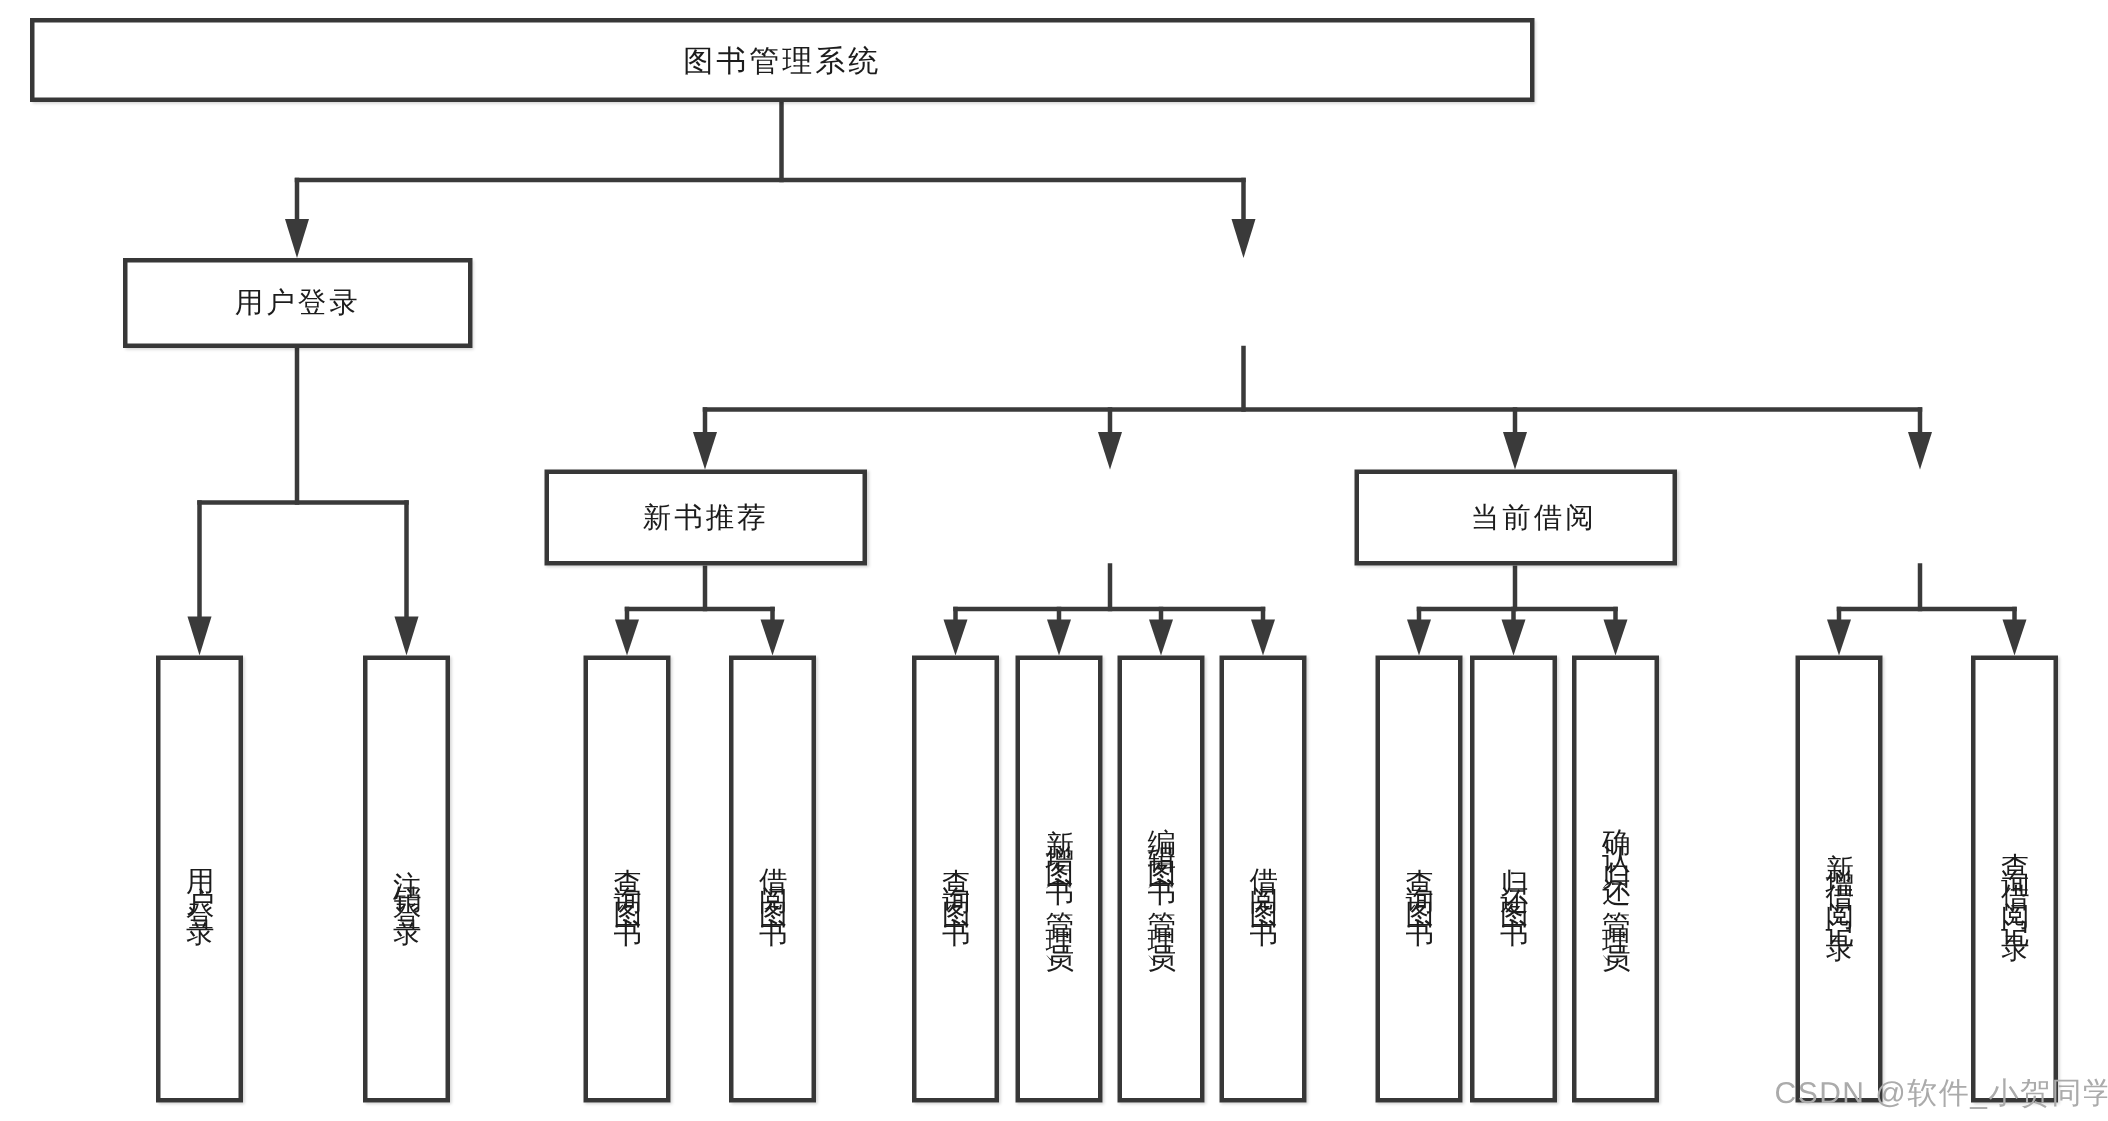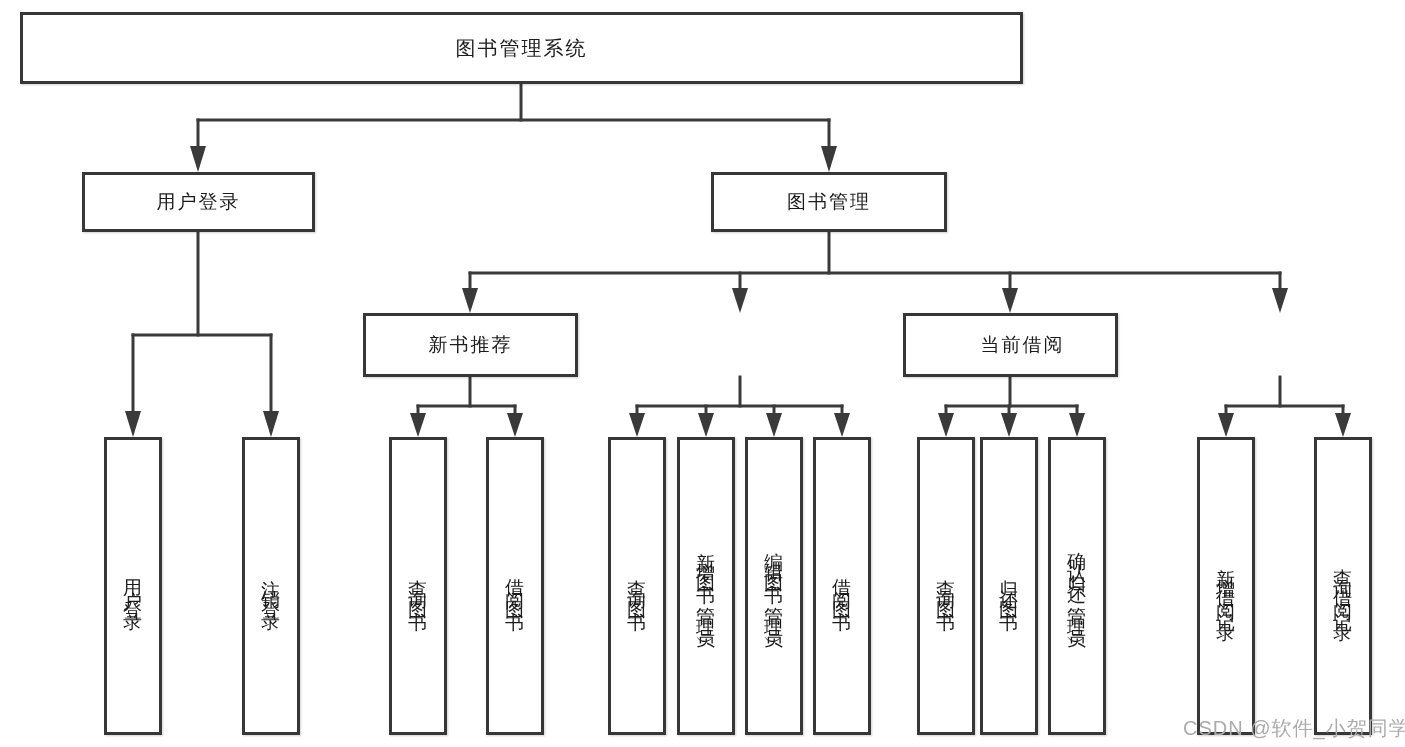--- a/index.html
+++ b/index.html
@@ -24,21 +24,21 @@
     border: 3px solid #373737;
     box-shadow: 1px 1px 2px rgba(0,0,0,0.18);
     display: flex;
     align-items: center;
     justify-content: center;
     font-size: 19px;
     letter-spacing: 2px;
     white-space: nowrap;
   }
   .node.root {
-    left: 20px; top: 12px; width: 1003px; height: 72px;
+    left: 20px; top: 12px; width: 1003px; height: 56px;
     font-size: 20px;
   }
   .node.lvl2 { top: 172px; height: 60px; }
   .node.lvl3 { top: 313px; height: 64px; width: 215px; font-family: Liberation Mono, monospace; }
   .node.leaf {
     top: 437px; height: 298px; width: 58px;
     writing-mode: vertical-rl;
     text-orientation: mixed;
     letter-spacing: 11px;
     font-size: 19px;
@@ -128,21 +128,20 @@
       <polygon points="1077,437 1069,413 1085,413"></polygon>
 
       <polygon points="1226,437 1218,413 1234,413"></polygon>
       <polygon points="1343,437 1335,413 1351,413"></polygon>
     </g>
   </svg>
 
   <div class="node root">图书管理系统</div>
 
   <div class="node lvl2" style="left:82px; width:233px;">用户登录</div>
-  <div class="node lvl2" style="left:711px; width:236px;">图书管理</div>
 
   <div class="node lvl3" style="left:363px;">新书推荐</div>
   <div class="node lvl3" style="left:903px;padding-left:24px;">当前借阅</div>
 
   <div class="node leaf" style="left:104px;">用户登录</div>
   <div class="node leaf" style="left:242px;">注销登录</div>
 
   <div class="node leaf" style="left:389px;">查询图书</div>
   <div class="node leaf" style="left:486px;">借阅图书</div>
 

